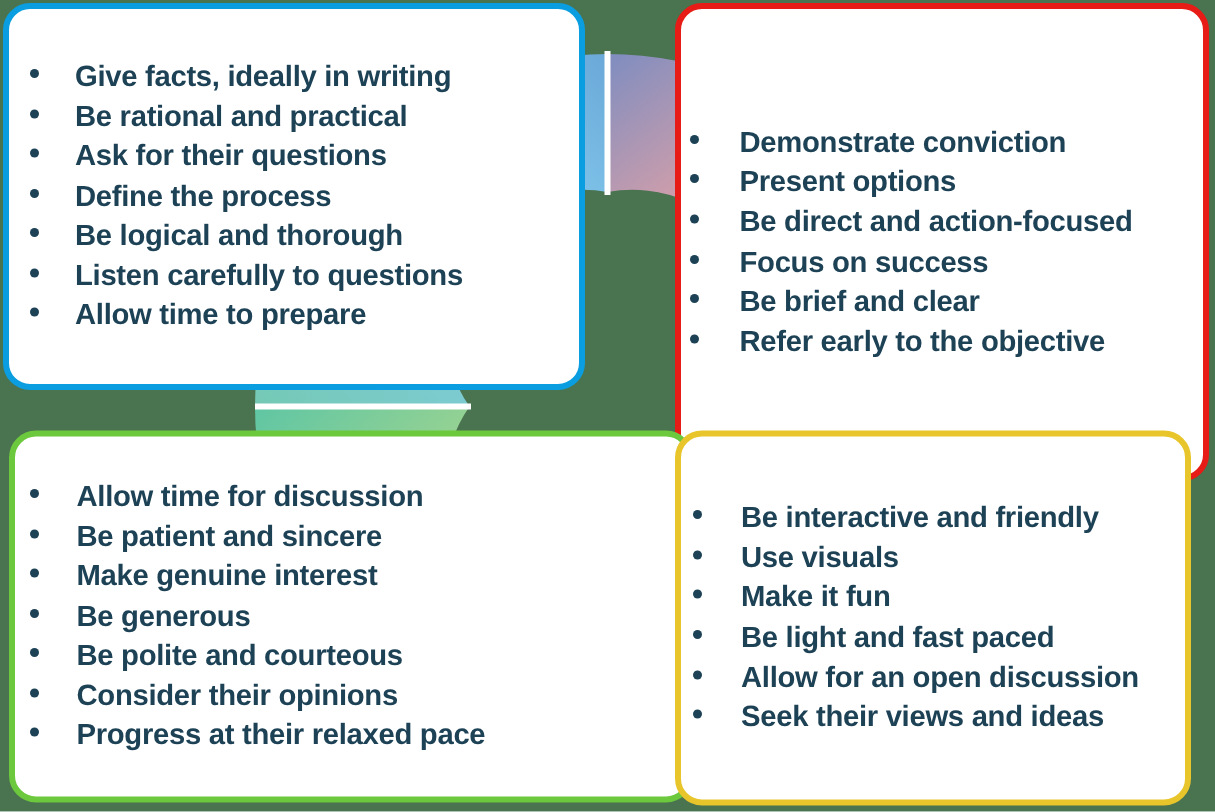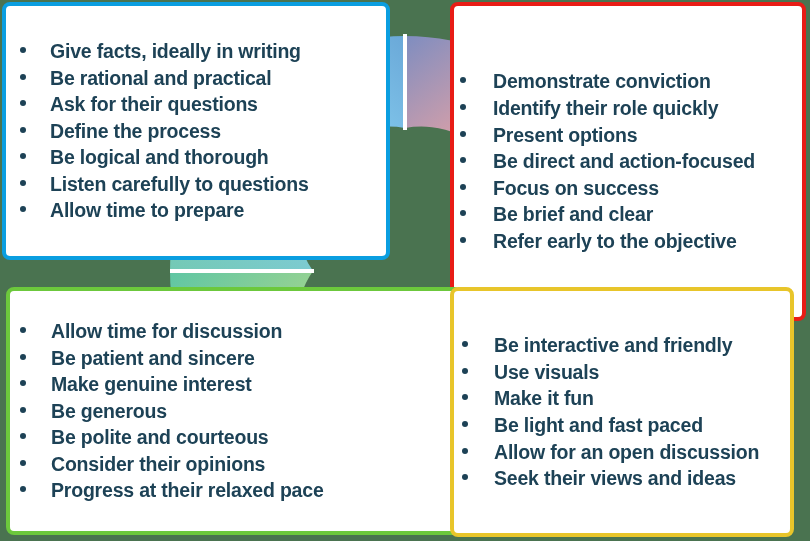--- a/index.html
+++ b/index.html
@@ -30,21 +30,21 @@
   }
   #donut-wrap svg { display: block; width: 100%; height: 100%; }
 
   
   .card {
     position: absolute;
     background: #ffffff;
     box-sizing: border-box;
     border-style: solid;
     border-width: 4px;
-    border-radius: 8px;
+    border-radius: 18px;
     display: flex;
     align-items: center;
   }
   .card.tl { left: 2px;   top: 2px;   width: 388px; height: 258px; border-color: #0a9ee0; }
   .card.tr { left: 450px; top: 2px;   width: 356px; height: 319px; border-color: #e81c16; }
   .card.bl { left: 6px;   top: 287px; width: 456px; height: 248px; border-color: #6cc83c; }
   .card.br { left: 450px; top: 287px; width: 344px; height: 250px; border-color: #e8c52a; }
 
   ul.bullets {
     list-style: none;
@@ -170,24 +170,20 @@
   </div>
 
   <div class="card tr">
     <ul class="bullets">
       <li>
           <span class="dot"></span>
           <span class="txt">Demonstrate conviction</span>
         </li>
       <li>
           <span class="dot"></span>
-          <span class="txt">Identify their role quickly</span>
-        </li>
-      <li>
-          <span class="dot"></span>
           <span class="txt">Present options</span>
         </li>
       <li>
           <span class="dot"></span>
           <span class="txt">Be direct and action-focused</span>
         </li>
       <li>
           <span class="dot"></span>
           <span class="txt">Focus on success</span>
         </li>

